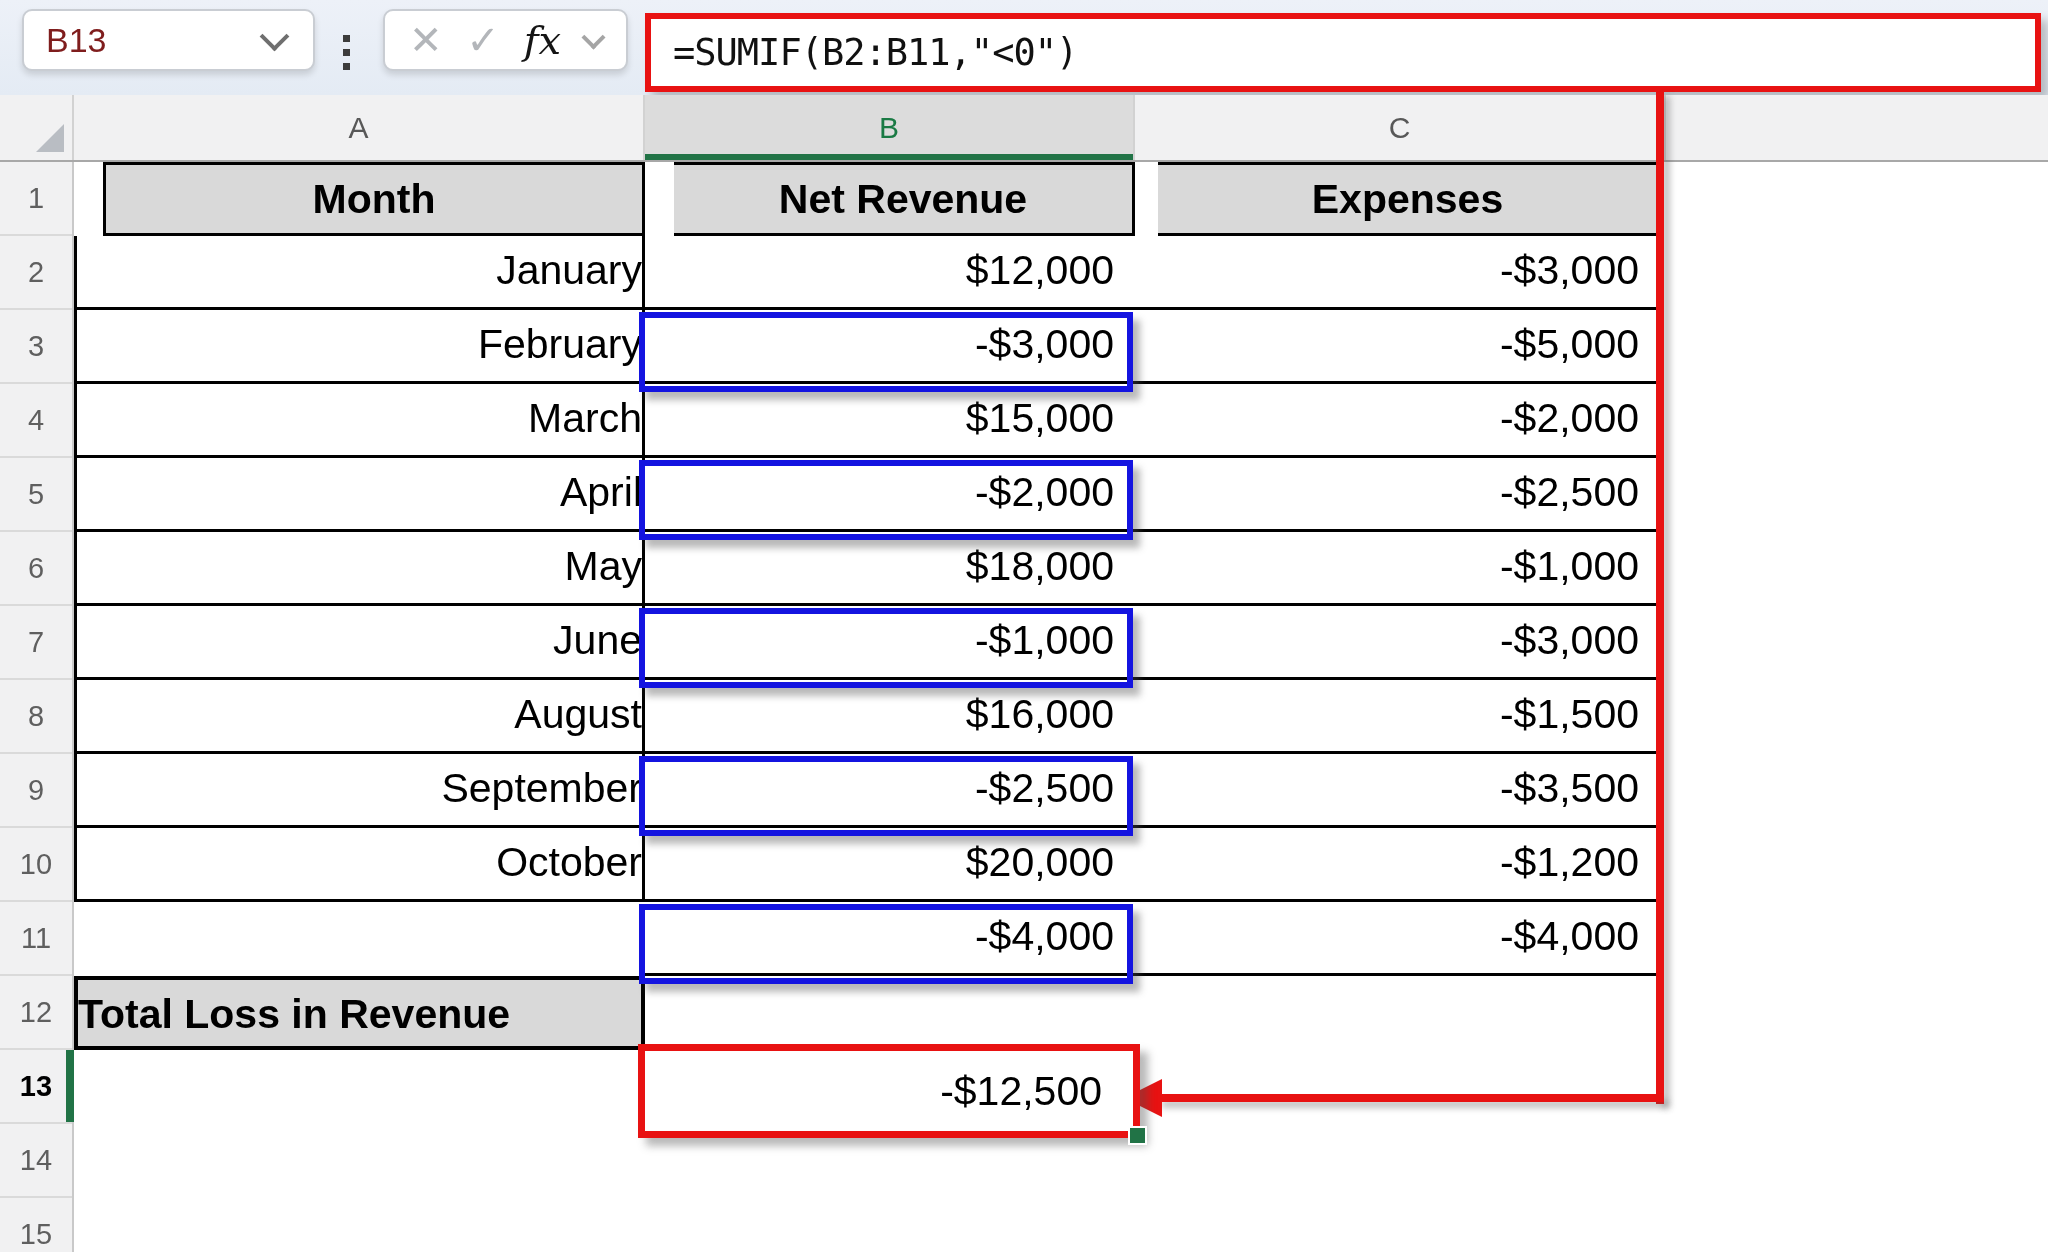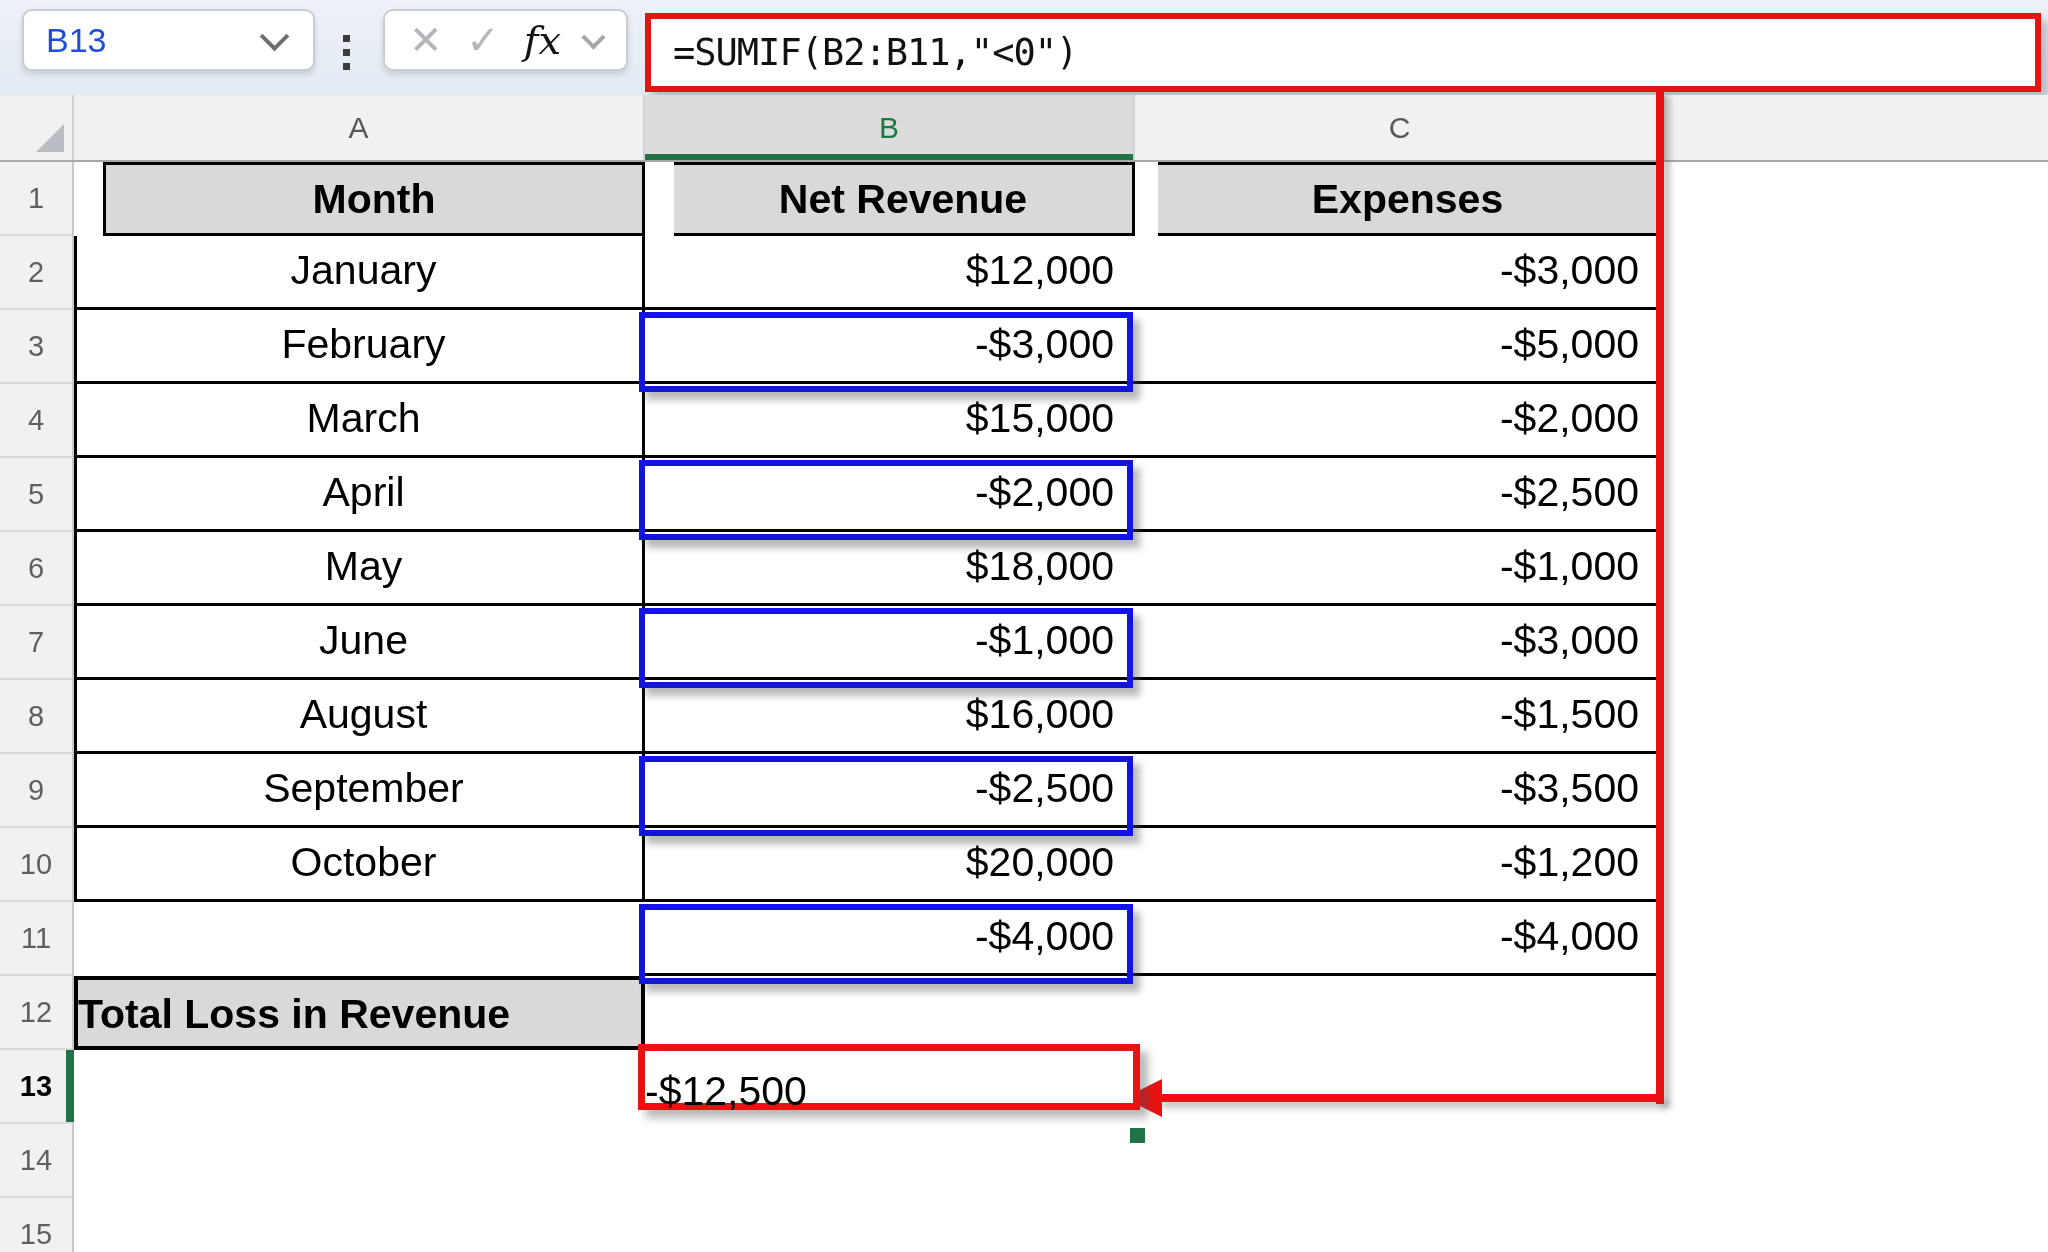--- a/index.html
+++ b/index.html
@@ -5,21 +5,21 @@
   html,body{margin:0;padding:0;}
   body{width:2048px;height:1252px;position:relative;overflow:hidden;background:#ffffff;
        font-family:"Liberation Sans",sans-serif;}
 
   
   .topbar{position:absolute;left:0;top:0;width:2048px;height:95px;
           background:linear-gradient(#edf1f8,#e4ebf4);}
   .namebox{position:absolute;left:22px;top:9px;width:293px;height:62px;background:#fff;
            border:2px solid #c9cdd3;border-radius:10px;box-shadow:0 4px 6px rgba(0,0,0,.13);
            display:flex;align-items:center;box-sizing:border-box;}
-  .nb-text{padding-left:22px;font-size:34px;color:#1d4ed8;flex:1;}
+  .nb-text{padding-left:22px;font-size:34px;color:#7f1d1d;flex:1;}
   .chevron{display:inline-block;width:17px;height:17px;border-right:4px solid #6f6f6f;
            border-bottom:4px solid #6f6f6f;transform:rotate(45deg);margin-right:28px;margin-top:-8px;}
   .chevron.small{width:13px;height:13px;border-color:#a5a5a5;margin:0 0 6px 0;}
   .dots{position:absolute;left:343px;top:35px;display:flex;flex-direction:column;gap:7px;}
   .dots i{width:7px;height:7px;background:#3c3c3c;display:block;}
   .fxgroup{position:absolute;left:383px;top:9px;width:245px;height:62px;background:#fff;
            border:2px solid #c9cdd3;border-radius:10px;box-shadow:0 4px 6px rgba(0,0,0,.13);
            display:flex;align-items:center;justify-content:space-evenly;box-sizing:border-box;}
   .glyph-dim{font-size:40px;color:#b3b6ba;line-height:1;}
   .fx{font-family:"DejaVu Serif",serif;font-style:italic;font-size:40px;color:#151515;}
@@ -53,34 +53,34 @@
   
   .col{position:absolute;top:162px;display:flex;flex-direction:column;}
   .col-a{left:74px;width:571px;}
   .col-b{left:645px;width:490px;}
   .col-c{left:1129px;width:531px;}
   .cell{height:74px;box-sizing:border-box;background:#fff;font-size:41px;color:#000;
         line-height:68px;white-space:nowrap;border-right:3px solid #000;border-bottom:3px solid #000;}
   .col-a .cell{border-left:3px solid #000;}
   .cell.top{border-top:3px solid #000;margin-left:29px;}
   .cell.hdr{background:#d9d9d9;font-weight:bold;text-align:center;}
-  .cell.month{text-align:center;padding-left:8px;}
+  .cell.month{text-align:right;padding-left:8px;}
   .cell.num{text-align:right;padding-right:18px;padding-left:36px;}
   .spacer{height:74px;background:transparent;}
   .cell.totallabel{border:4px solid #000;background:#d9d9d9;font-weight:bold;text-align:left;}
 
   
   .bluebox{position:absolute;left:639px;width:494px;height:80px;border:6px solid #1414e0;
            box-sizing:border-box;z-index:40;box-shadow:7px 8px 7px rgba(80,80,80,.40);}
   .bb-3{top:312px}.bb-5{top:460px}.bb-7{top:608px}.bb-9{top:756px}.bb-11{top:904px}
 
-  .redbox-b13{position:absolute;left:638px;top:1044px;width:502px;height:66px;background:#fff;
+  .redbox-b13{position:absolute;left:638px;top:1044px;width:502px;height:94px;background:#fff;
               border:7px solid #e81212;box-sizing:border-box;z-index:45;
               box-shadow:8px 8px 8px rgba(80,80,80,.40);
-              font-size:41px;line-height:80px;padding-right:31px;}
+              font-size:41px;text-align:right;line-height:80px;padding-right:31px;}
   .fillhandle{position:absolute;right:-5px;bottom:-5px;width:15px;height:15px;background:#217346;
               border:2px solid #fff;z-index:46;}
   .redline-v{position:absolute;left:1656px;top:92px;width:8px;height:1012px;background:#e81212;
              z-index:44;box-shadow:6px 4px 6px rgba(80,80,80,.35);}
   .redline-h{position:absolute;left:1158px;top:1094px;width:506px;height:8px;background:#e81212;
              z-index:44;box-shadow:4px 6px 6px rgba(80,80,80,.35);}
   .arrowhead{position:absolute;left:1124px;top:1079px;width:0;height:0;z-index:44;
              border-right:38px solid #e81212;border-top:19px solid transparent;
              border-bottom:19px solid transparent;}
 </style>

